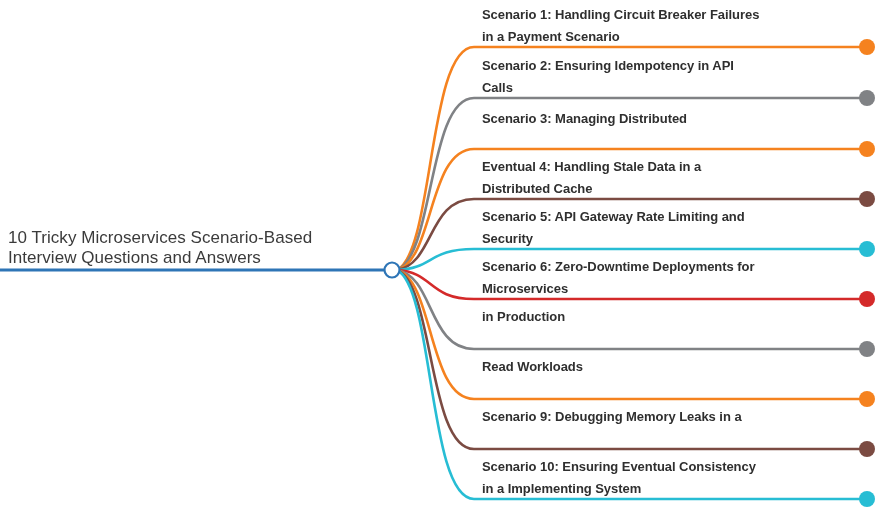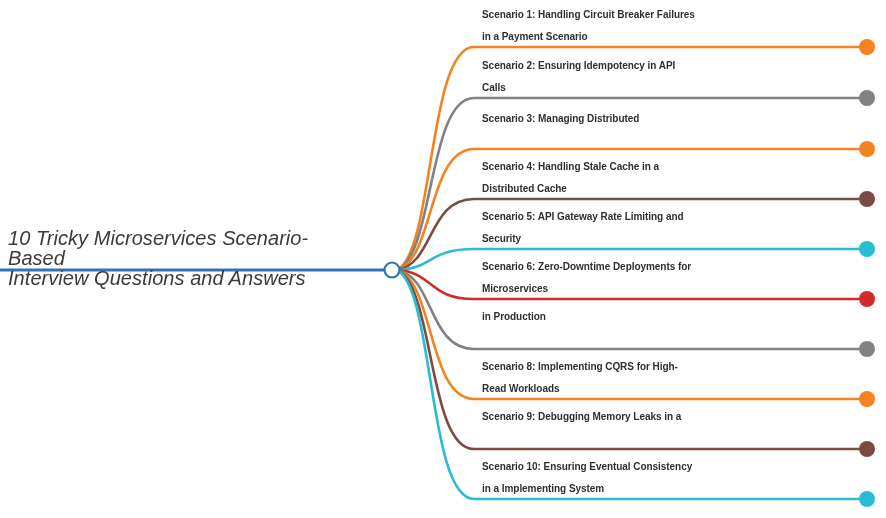--- a/index.html
+++ b/index.html
@@ -26,32 +26,31 @@
     top: 0;
     width: 886px;
     height: 518px;
     pointer-events: none;
   }
   .root-label {
     position: absolute;
     left: 8px;
     top: 228px;
     width: 330px;
-    font-size: 20px;
+    font-size: 17px;
     line-height: 20px;
     font-weight: 400;
     color: #3b3b3b;
     letter-spacing: 0.05px;
-    font-style: italic;
   }
   .branch-label {
     position: absolute;
     left: 482px;
     width: 376px;
-    font-size: 10px;
+    font-size: 13px;
     line-height: 22px;
     font-weight: bold;
     color: #2f2f2f;
     letter-spacing: -0.05px;
   }
 </style>
 </head>
 <body>
 
 <div id="mindmap-root">
@@ -96,36 +95,35 @@
         <div>in a Payment Scenario</div>
       </div>
       <div class="branch-label" style="top: 55px;">
         <div>Scenario 2: Ensuring Idempotency in API</div>
         <div>Calls</div>
       </div>
       <div class="branch-label" style="top: 108px;">
         <div>Scenario 3: Managing Distributed</div>
       </div>
       <div class="branch-label" style="top: 156px;">
-        <div>Scenario 4: Handling Stale Cache in a</div>
+        <div>Eventual 4: Handling Stale Data in a</div>
         <div>Distributed Cache</div>
       </div>
       <div class="branch-label" style="top: 206px;">
         <div>Scenario 5: API Gateway Rate Limiting and</div>
         <div>Security</div>
       </div>
       <div class="branch-label" style="top: 256px;">
         <div>Scenario 6: Zero-Downtime Deployments for</div>
         <div>Microservices</div>
       </div>
       <div class="branch-label" style="top: 306px;">
         <div>in Production</div>
       </div>
       <div class="branch-label" style="top: 356px;">
-        <div>Scenario 8: Implementing CQRS for High-</div>
         <div>Read Workloads</div>
       </div>
       <div class="branch-label" style="top: 406px;">
         <div>Scenario 9: Debugging Memory Leaks in a</div>
       </div>
       <div class="branch-label" style="top: 456px;">
         <div>Scenario 10: Ensuring Eventual Consistency</div>
         <div>in a Implementing System</div>
       </div>
     </div>

